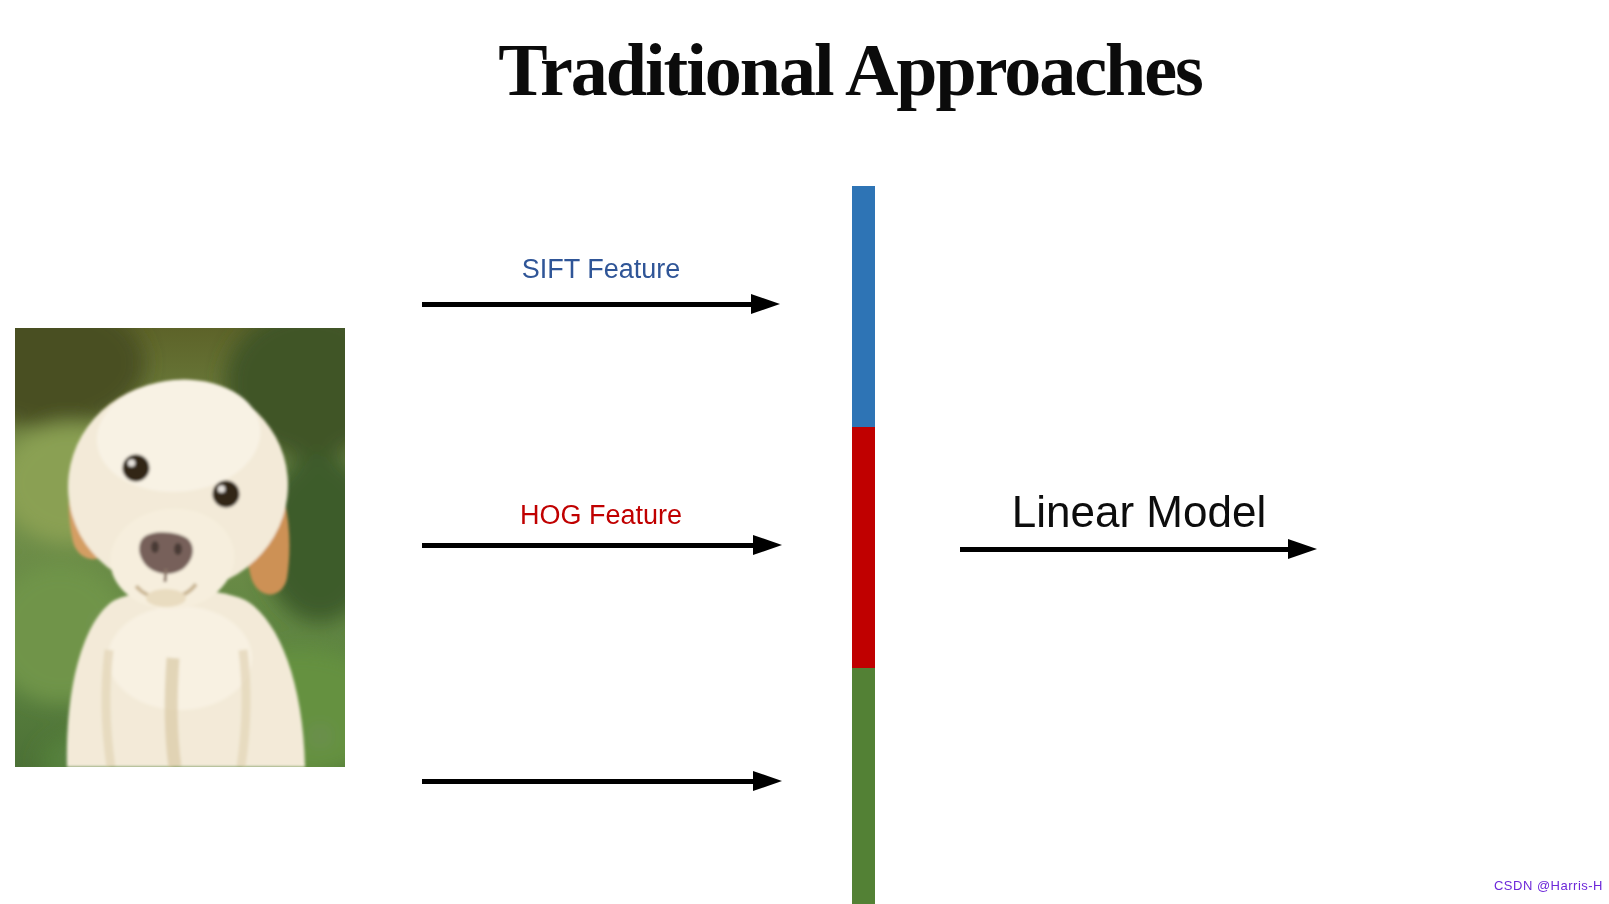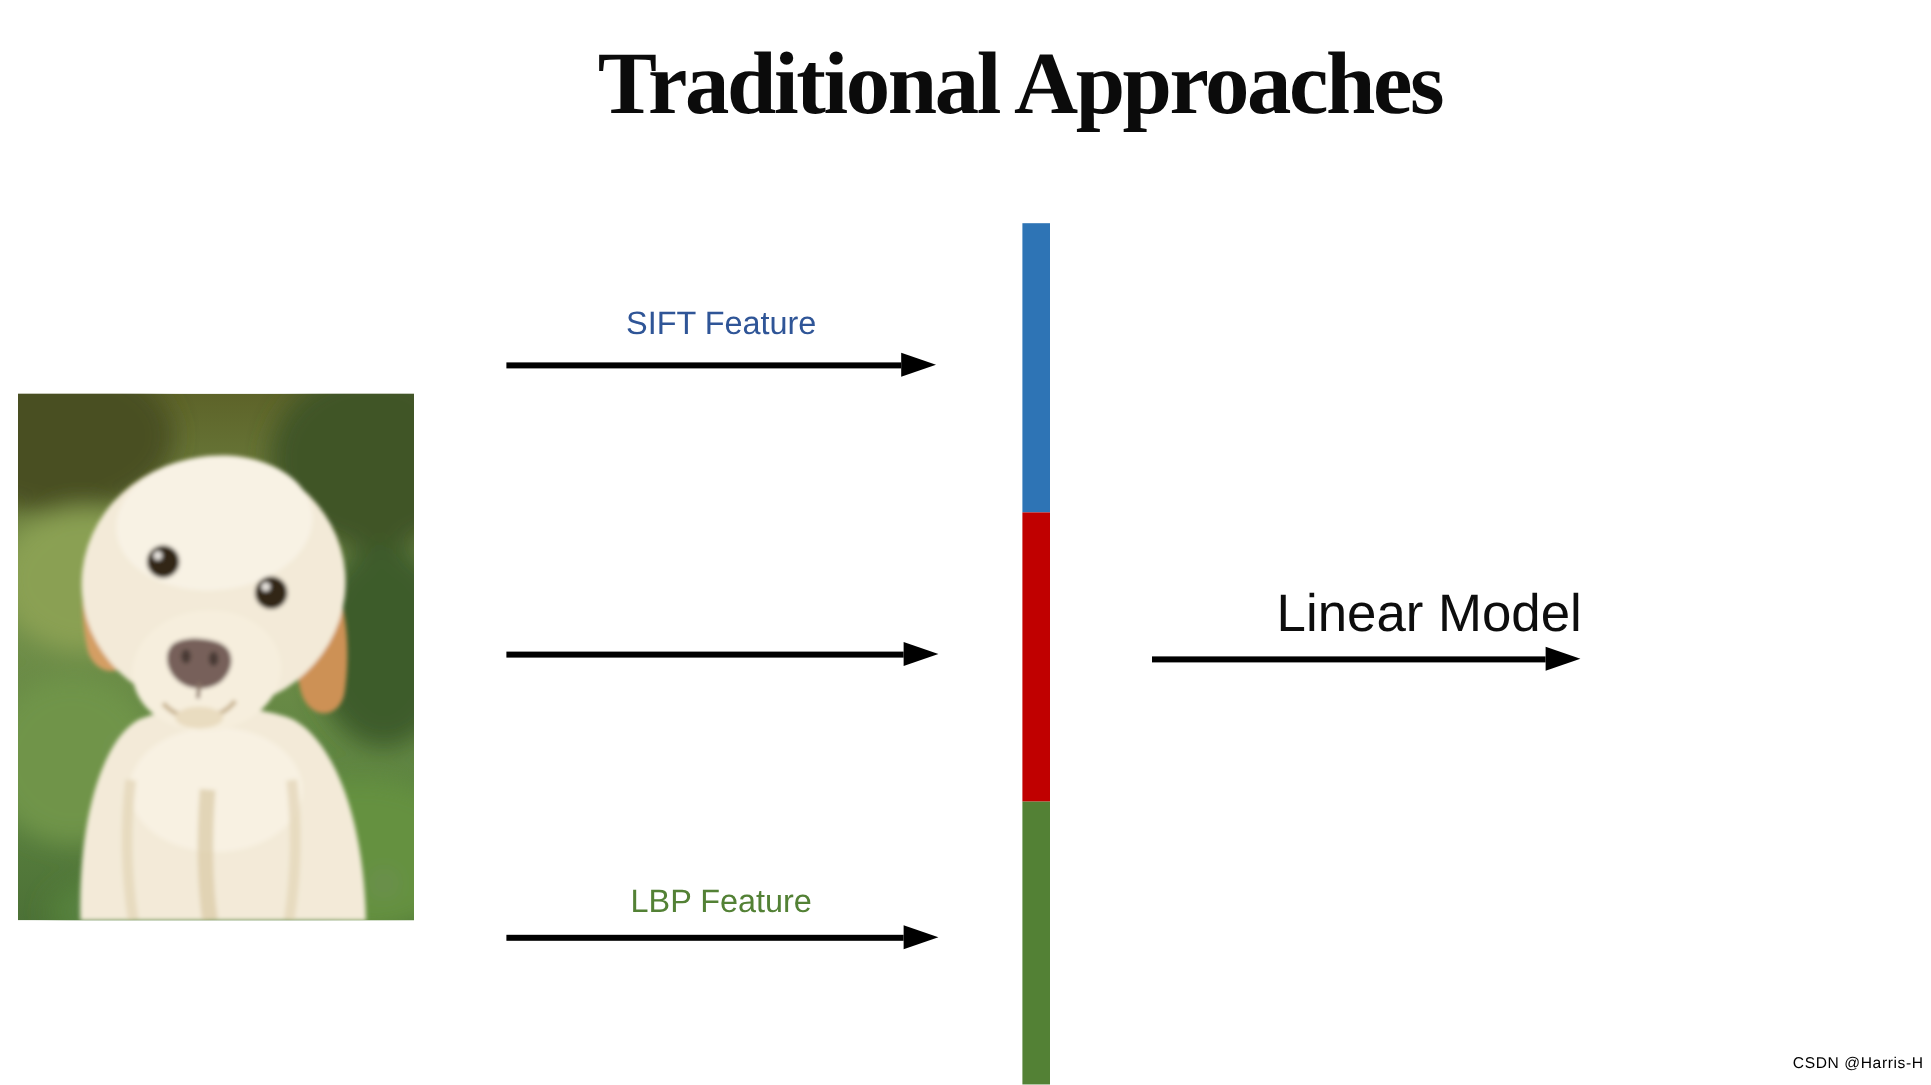--- a/index.html
+++ b/index.html
@@ -37,21 +37,21 @@
     border-left:29px solid #000;
   }
   .feature-bar{
     position:absolute;left:852px;top:186px;width:23px;height:718px;
     display:flex;flex-direction:column;
   }
   .feature-bar .seg-sift{height:241px;}
   .feature-bar .seg-hog{height:241px;}
   .feature-bar .seg-lbp{height:236px;}
   .model-label{
-    position:absolute;left:1012px;top:486px;width:358px;text-align:center;
+    position:absolute;left:960px;top:486px;width:358px;text-align:center;
     font-size:44px;line-height:52px;color:#0d0d0d;white-space:nowrap;
   }
   .prediction{
     position:absolute;left:1370px;top:518px;width:230px;height:72px;
     display:flex;align-items:center;justify-content:center;
     font-size:58px;color:#0d0d0d;white-space:nowrap;
   }
   .watermark{
     position:absolute;right:6px;top:878px;font-size:13px;letter-spacing:0.5px;
   }
@@ -125,39 +125,39 @@
       </g>
     </svg>
   </div>
 
   <div class="feature-label flabel-sift" style="color: rgb(47, 85, 151);">SIFT Feature</div>
   <div class="arrow arrow-sift">
     <div class="shaft" style="background-color: rgb(0, 0, 0);"></div>
     <div class="head" style="border-left-color: rgb(0, 0, 0);"></div>
   </div>
 
+  <div class="feature-label flabel-hog" style="color: rgb(192, 0, 0);">HOG Feature</div>
   <div class="arrow arrow-hog">
     <div class="shaft" style="background-color: rgb(0, 0, 0);"></div>
     <div class="head" style="border-left-color: rgb(0, 0, 0);"></div>
   </div>
 
-  <div class="feature-label flabel-lbp" style="color: rgb(83, 129, 53);">LBP Feature</div>
   <div class="arrow arrow-lbp">
     <div class="shaft" style="background-color: rgb(0, 0, 0);"></div>
     <div class="head" style="border-left-color: rgb(0, 0, 0);"></div>
   </div>
 
   <div class="feature-bar">
     <div class="seg-sift" style="background-color: rgb(46, 116, 181);"></div>
     <div class="seg-hog" style="background-color: rgb(192, 0, 0);"></div>
     <div class="seg-lbp" style="background-color: rgb(83, 129, 53);"></div>
   </div>
 
   <div class="model-label">Linear Model</div>
   <div class="arrow arrow-lm">
     <div class="shaft" style="background-color: rgb(0, 0, 0);"></div>
     <div class="head" style="border-left-color: rgb(0, 0, 0);"></div>
   </div>
 
 
-  <div class="watermark" style="color: #000000;">CSDN @Harris-H</div>
+  <div class="watermark" style="color: #6d28d9;">CSDN @Harris-H</div>
 
 </div>
 
 </body></html>

